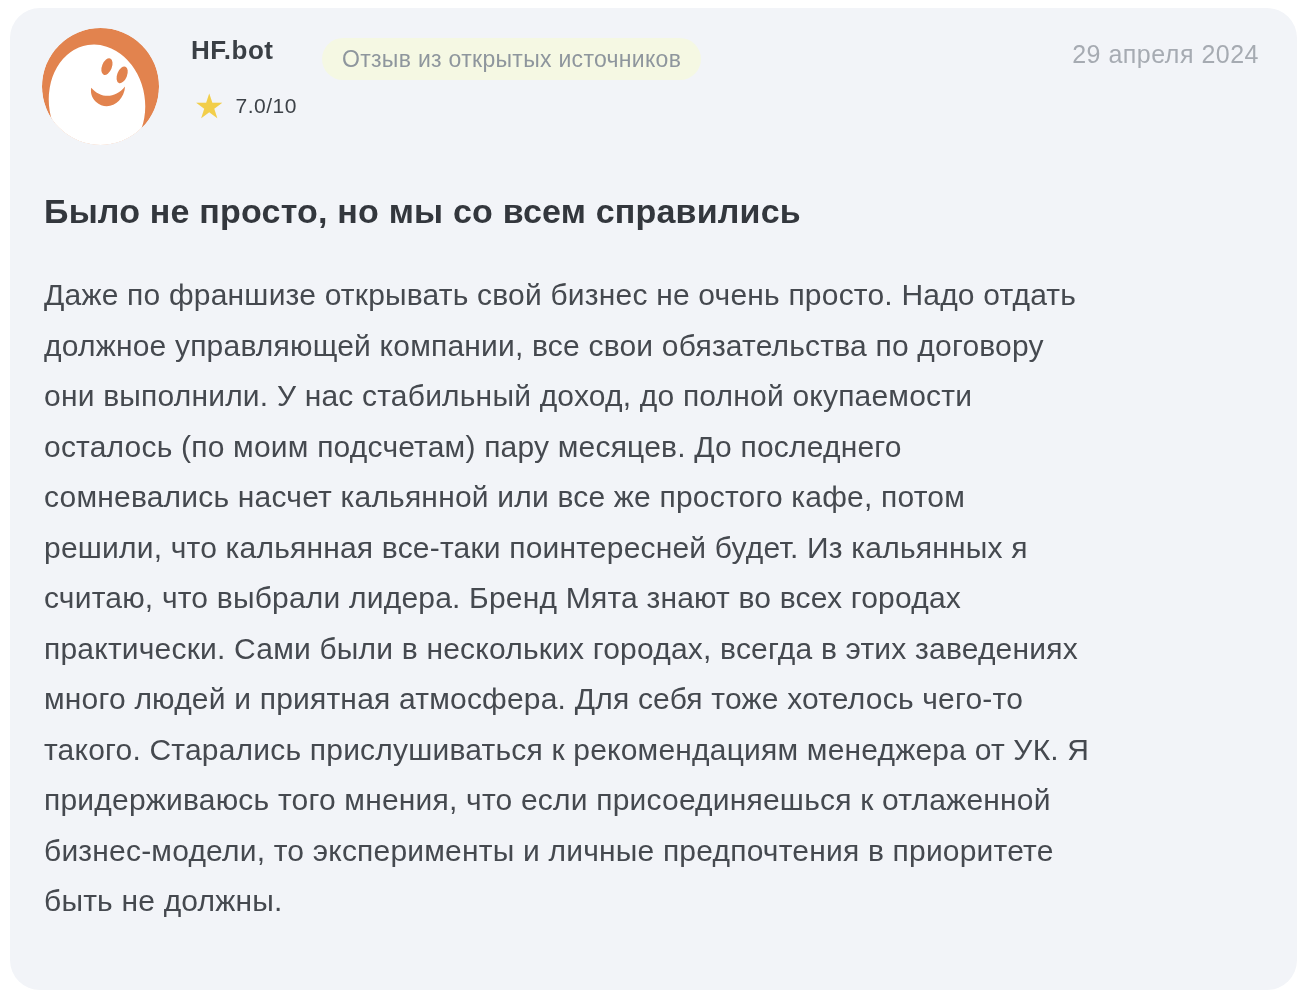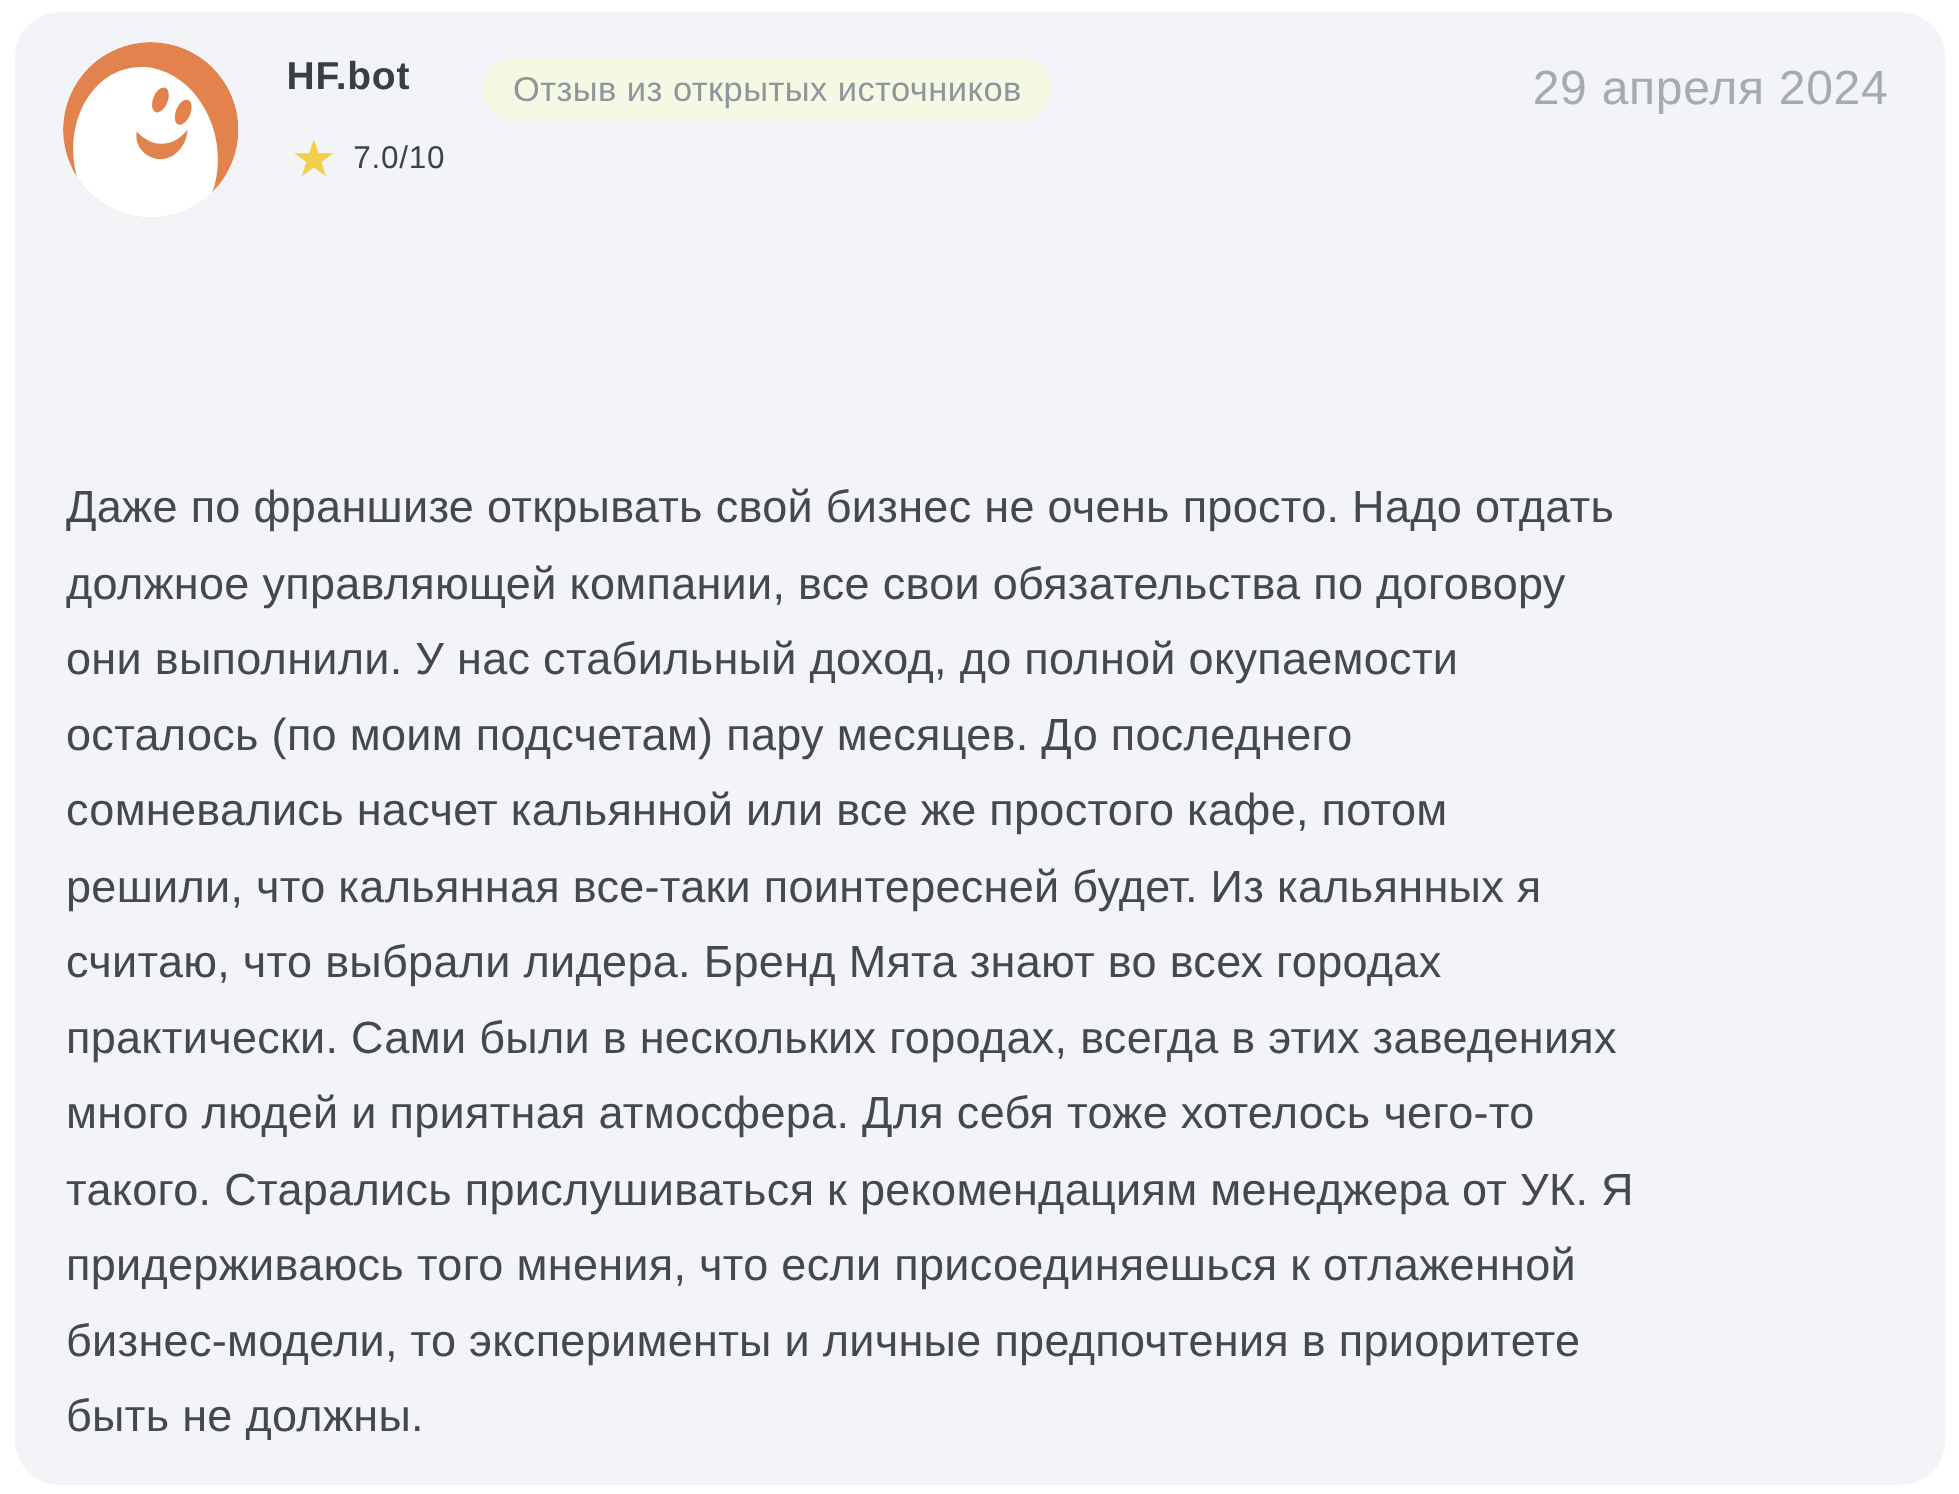--- a/index.html
+++ b/index.html
@@ -32,30 +32,30 @@
   }
   .star {
     font-size:34px; color:#f2ce4a; line-height:1;
     font-family:"DejaVu Sans",sans-serif;
   }
   .rating-value {
     font-size:21px; font-weight:500; color:#3d4248; letter-spacing:0.5px;
   }
   .review-date {
     position:absolute; right:38px; top:32px;
-    font-size:32px; color:#a6abb2; letter-spacing:0.5px;
+    font-size:25px; color:#a6abb2; letter-spacing:0.5px;
   }
   .review-title {
     position:absolute; left:34px; top:184px;
     font-size:34px; font-weight:800; color:#33373d; letter-spacing:0.2px;
   }
   .review-body {
     position:absolute; left:34px; top:262px; width:1225px;
     font-size:30px; line-height:50.5px; color:#45494f;
-    white-space:pre-line; letter-spacing:0.2px;margin-top:44px;
+    white-space:pre-line; letter-spacing:0.2px;
   }
 </style>
 </head>
 <body>
 
 <div class="card">
 
   <div class="avatar">
     <svg viewBox="0 0 100 100" width="117" height="117">
       <circle cx="50" cy="50" r="50" fill="#e2834e"></circle>
@@ -70,20 +70,21 @@
 
   <div class="badge">Отзыв из открытых источников</div>
 
   <div class="review-date">29 апреля 2024</div>
 
   <div class="rating-row">
     <span class="star">★</span>
     <span class="rating-value">7.0/10</span>
   </div>
 
+  <h1 class="review-title">Было не просто, но мы со всем справились</h1>
 
   <div class="review-body">Даже по франшизе открывать свой бизнес не очень просто. Надо отдать
 должное управляющей компании, все свои обязательства по договору
 они выполнили. У нас стабильный доход, до полной окупаемости
 осталось (по моим подсчетам) пару месяцев. До последнего
 сомневались насчет кальянной или все же простого кафе, потом
 решили, что кальянная все-таки поинтересней будет. Из кальянных я
 считаю, что выбрали лидера. Бренд Мята знают во всех городах
 практически. Сами были в нескольких городах, всегда в этих заведениях
 много людей и приятная атмосфера. Для себя тоже хотелось чего-то

